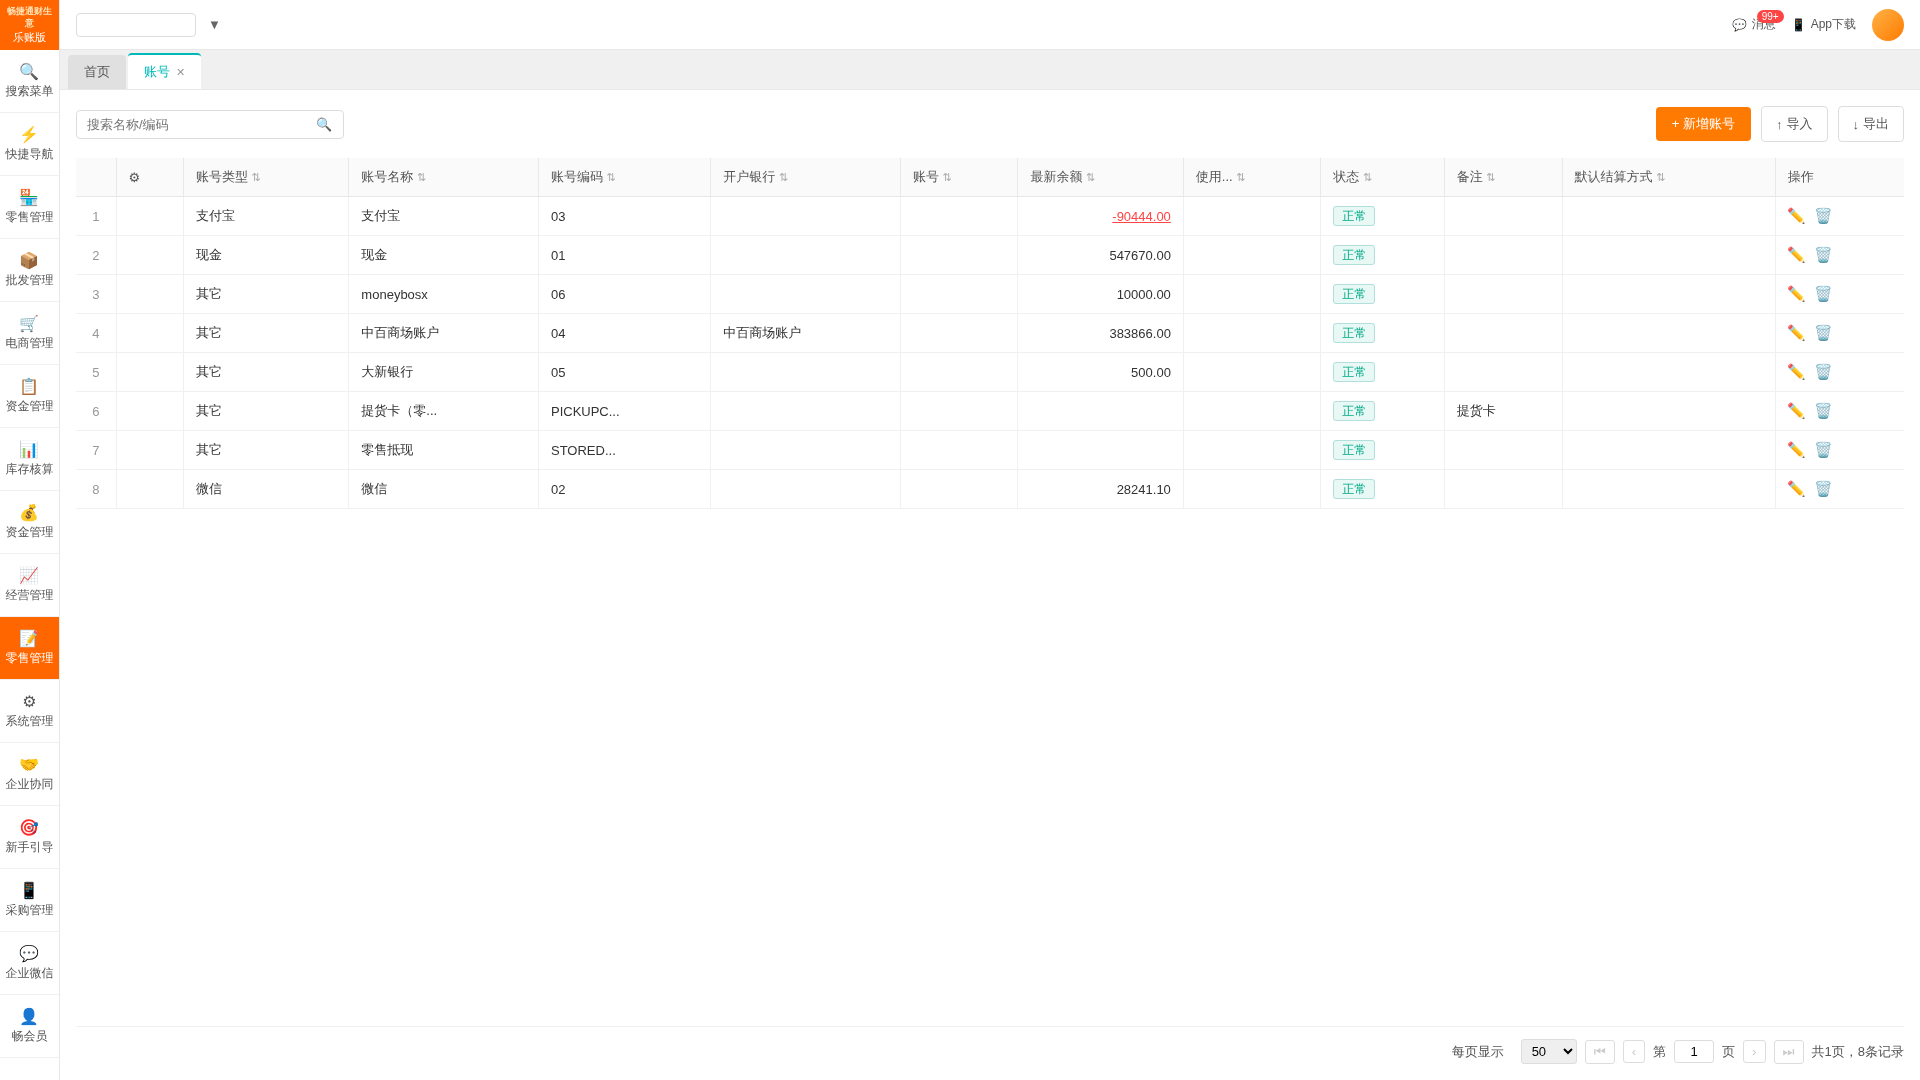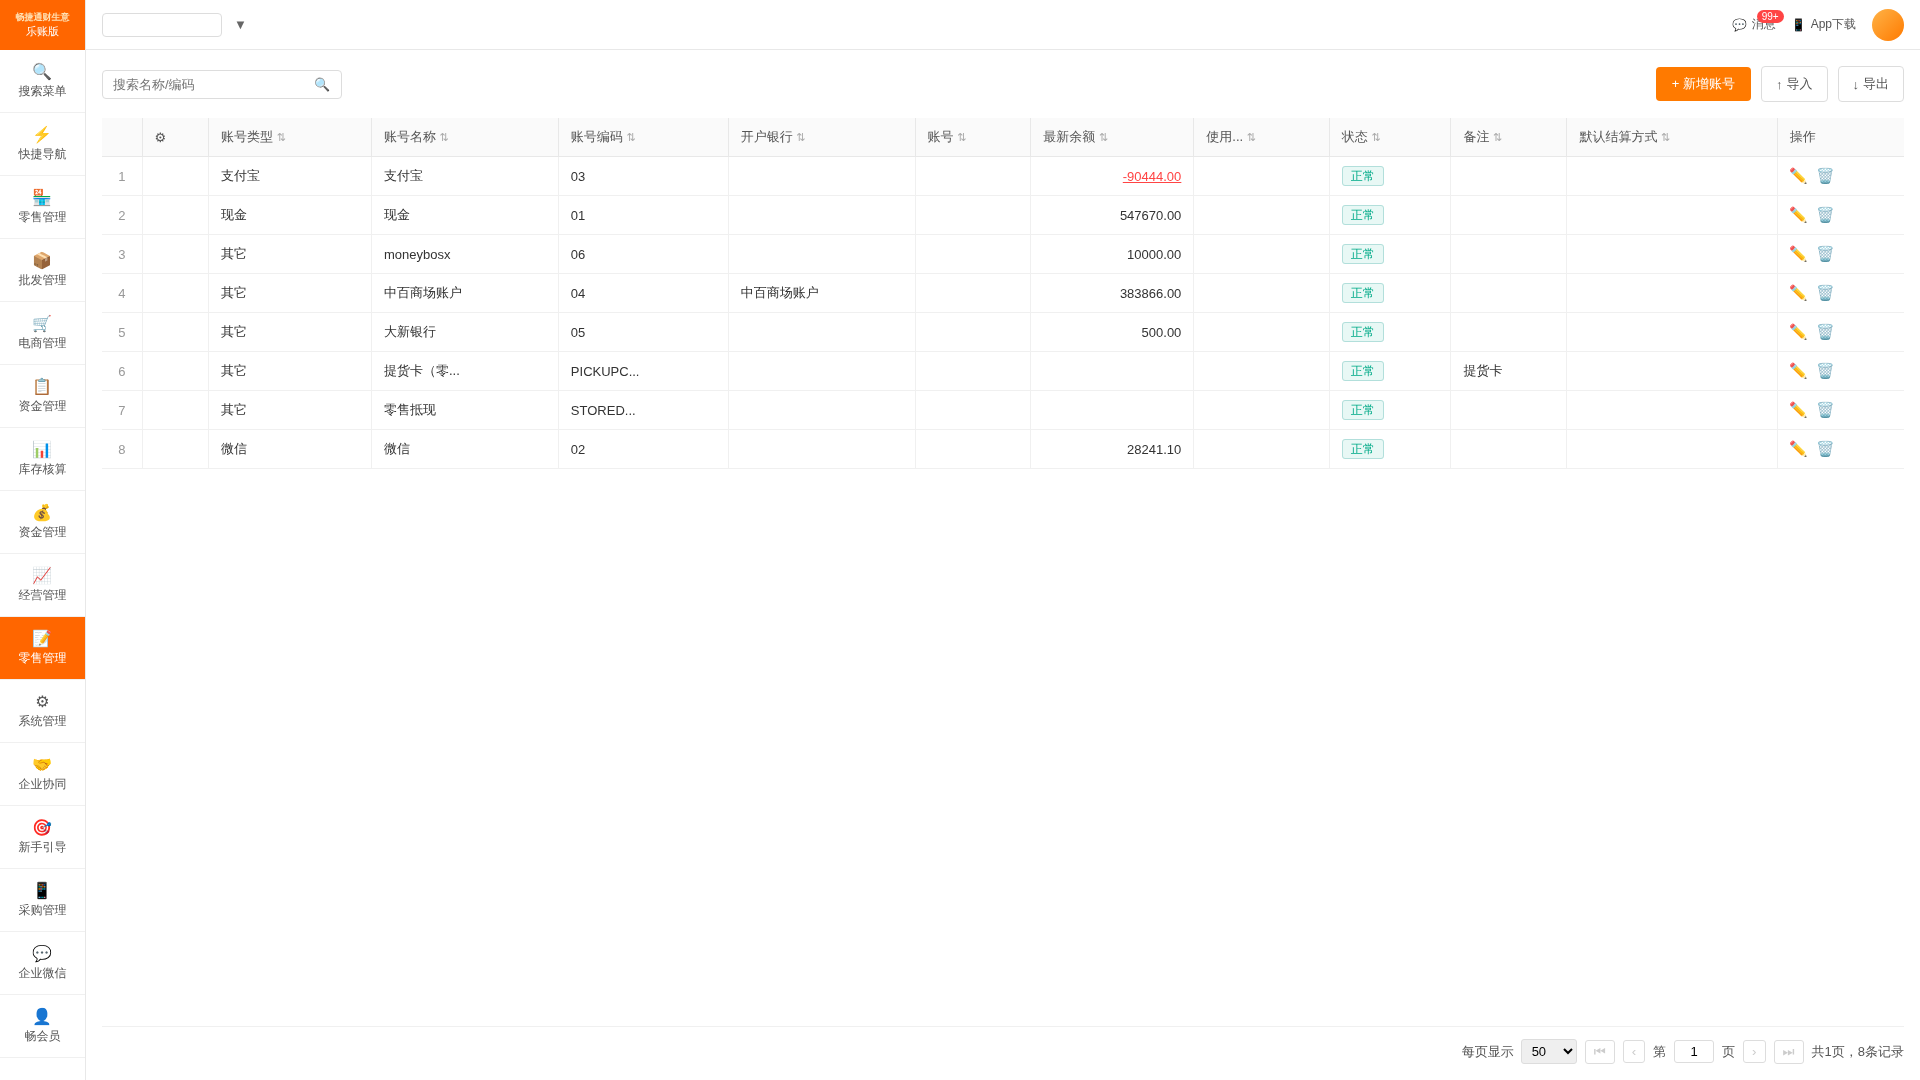--- a/index.html
+++ b/index.html
@@ -1,20 +1,20 @@
 <!DOCTYPE html>
 <html><head>
   <meta charset="utf-8">
   <style>
     * { box-sizing: border-box; margin: 0; padding: 0; }
     body { font-family: 'Microsoft YaHei', Arial, sans-serif; font-size: 13px; background: #f5f5f5; display: flex; height: 1080px; width: 1920px; overflow: hidden; }
 
     
     .sidebar {
-      width: 86px;
+      width: 60px;
       background: #fff;
       display: flex;
       flex-direction: column;
       border-right: 1px solid #e8e8e8;
       flex-shrink: 0;
     }
     .sidebar-logo {
       background: #ff6600;
       height: 50px;
       display: flex;
@@ -168,21 +168,21 @@
       align-items: center;
       justify-content: space-between;
       margin-bottom: 16px;
     }
     .search-box {
       display: flex;
       align-items: center;
       border: 1px solid #ddd;
       border-radius: 4px;
       padding: 6px 10px;
-      width: 240px;
+      width: 268px;
     }
     .search-box input {
       border: none;
       outline: none;
       font-size: 13px;
       color: #555;
       width: 100%;
     }
     .toolbar-buttons {
       display: flex;
@@ -280,21 +280,21 @@
       gap: 8px;
       font-size: 13px;
       color: #555;
       border-top: 1px solid #f0f0f0;
       margin-top: 8px;
       flex-shrink: 0;
     }
     .page-size-select {
       display: flex;
       align-items: center;
-      gap: 7px;
+      gap: 17px;
     }
     .page-size-select select {
       border: 1px solid #ddd;
       border-radius: 3px;
       padding: 3px 6px;
       font-size: 13px;
     }
     .page-btn {
       border: 1px solid #ddd;
       background: #fff;
@@ -358,20 +358,31 @@
         <span class="badge">99+</span>
       </div>
       <div class="topbar-app">
         <span>📱</span>
         <span>App下载</span>
       </div>
       <div class="avatar" style="background: linear-gradient(135deg, #ffb347, #ff7a00);"></div>
     </div>
   </div>
 
+  <div class="tabbar">
+    <div id="tabs-container" style="display: flex; align-items: flex-end;">
+        <div class="tab">
+          <span>首页</span>
+        </div>
+        <div class="tab active">
+          <span>账号</span>
+          <span class="tab-close">✕</span>
+        </div>
+      </div>
+  </div>
 
   <div class="content">
 
     <div class="toolbar">
       <div class="search-box">
         <input type="text" style="border: none; outline: none; font-size: 13px; width: 100%;" placeholder="搜索名称/编码">
         <span style="color:#aaa;cursor:pointer;">🔍</span>
       </div>
       <div class="toolbar-buttons">
         <button class="btn-primary">+ 新增账号</button>

